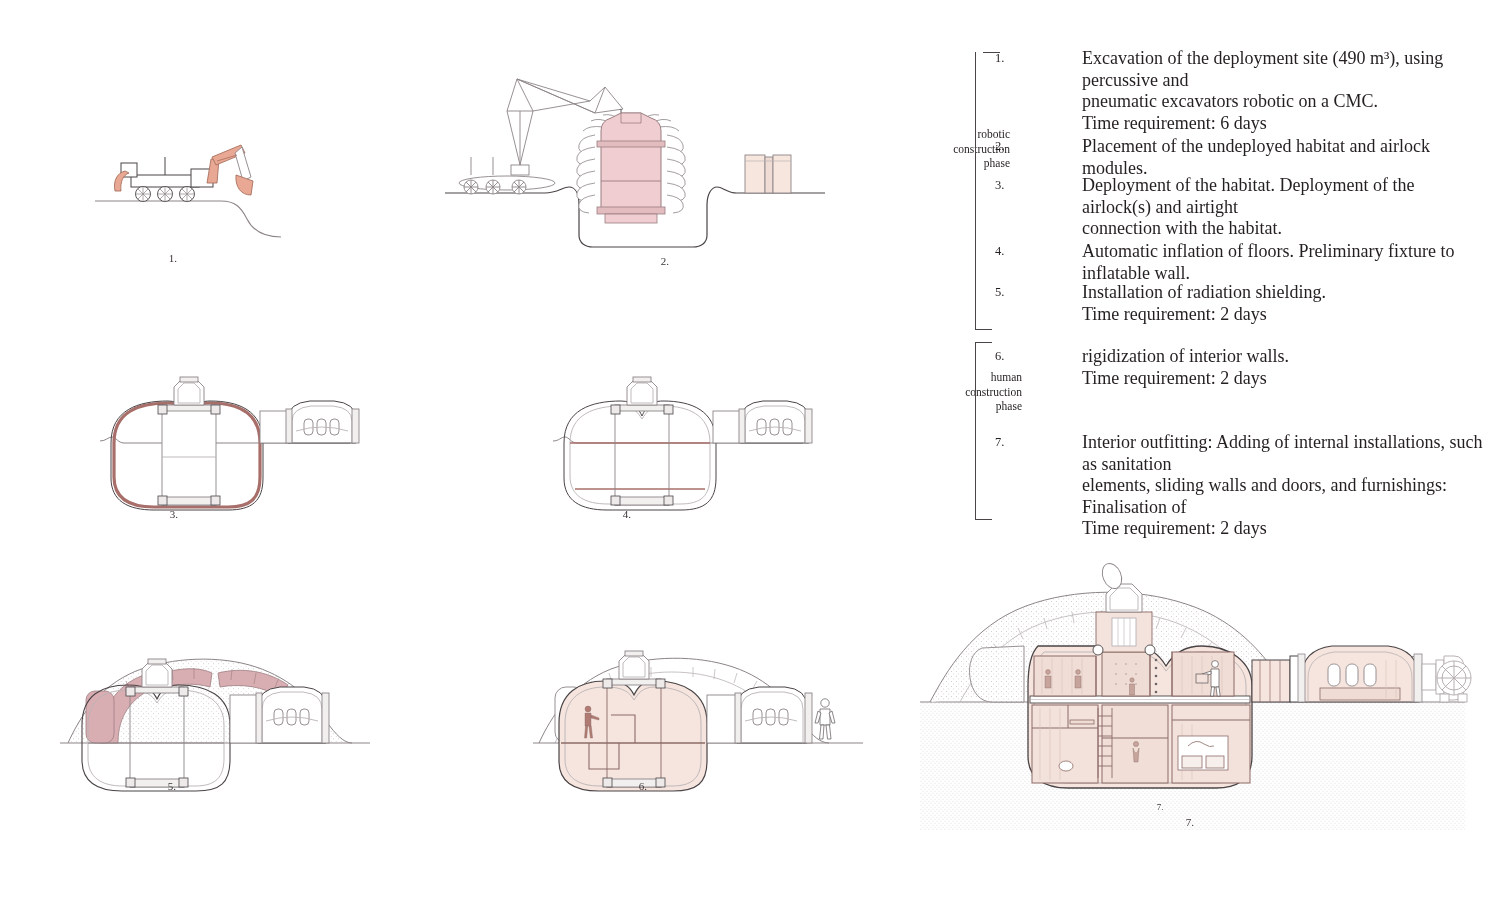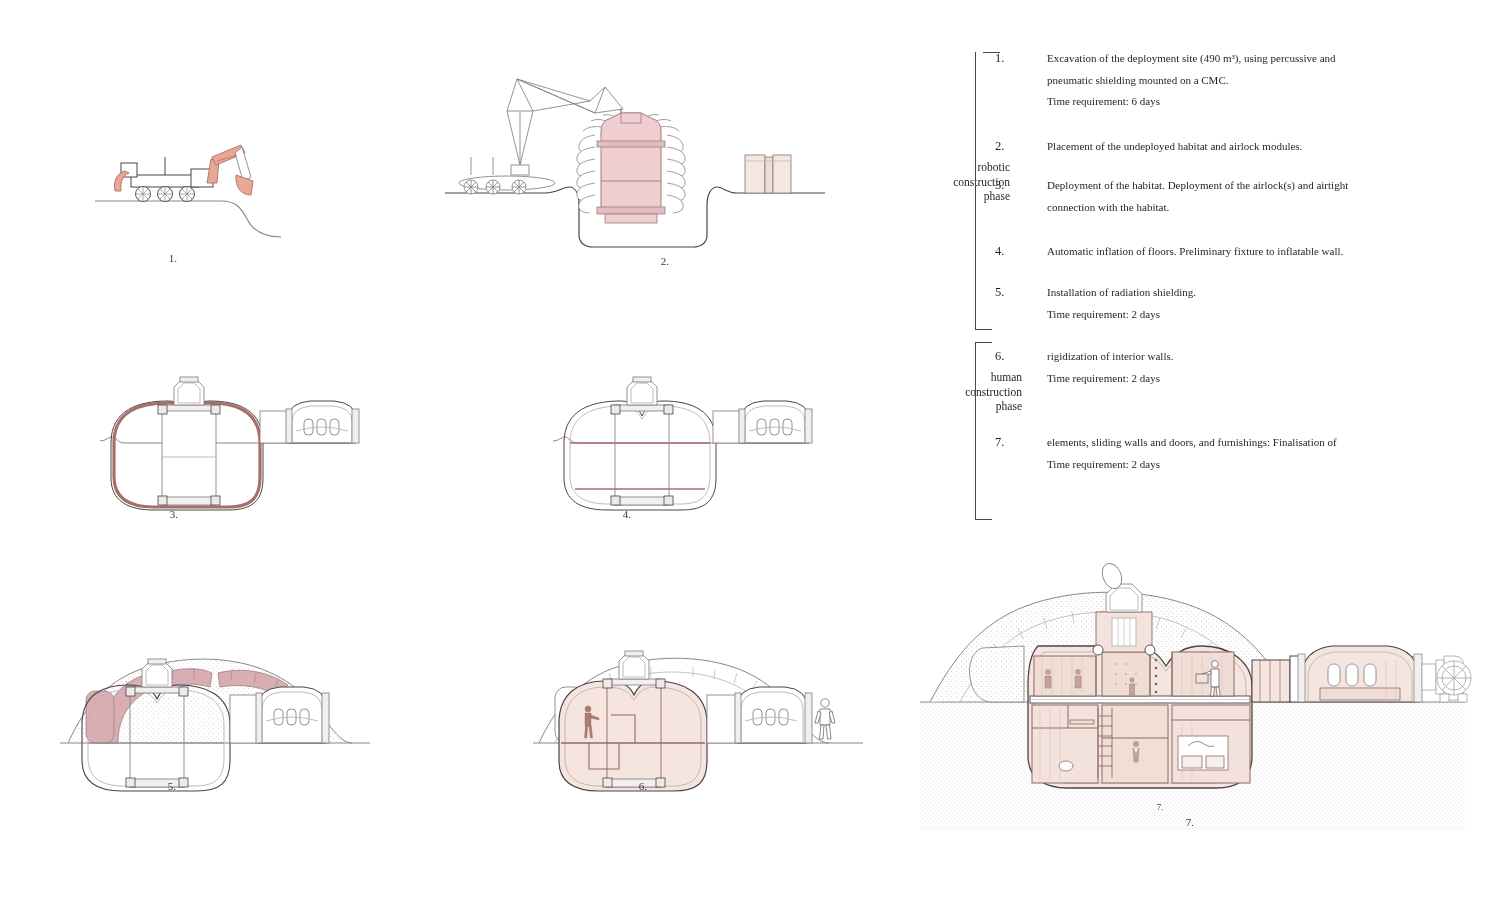--- a/index.html
+++ b/index.html
@@ -45,22 +45,23 @@
   }
   .items{position:absolute;left:95px;top:0;width:490px;}
   .item{position:absolute;display:flex;}
   .item .num{
     width:52px;flex:0 0 52px;
     font-size:12.5px;line-height:21.5px;
     color:#241f20;
   }
   .item .body{
     flex:1 1 auto;
-    font-size:11px;line-height:21.5px;
+    font-size:18px;line-height:21.5px;
     color:#241f20;
+    margin-left:35px;
   }
   .item .body p{margin:0;}
   .tick{position:absolute;background:#4a4446;height:1px;width:17px;}
 </style>
 </head>
 <body>
 
 <div class="sheet">
 
   <div class="panel" style="left:95px;top:115px;">
@@ -569,21 +570,21 @@
         <rect x="538" y="134" width="9" height="8"></rect>
       </g>
 
       <text x="240" y="250" font-family="Liberation Serif, serif" font-size="9" fill="#3a3436" text-anchor="middle">7.</text>
     </svg>
     <div class="plabel" style="left:240px;top:256px;">7.</div>
   </div>
 
   <div class="legend">
 
-    <div class="phase-label" style="left:0px;top:130px;">
+    <div class="phase-label" style="left:0px;top:97px;">
       <div>robotic</div>
       <div>construction</div>
       <div>phase</div>
     </div>
     <div class="bracket" style="left:75px;top:22px;">
       <i style="left:0;top:0;width:1.2px;height:278px;"></i>
       <i style="left:0;top:277px;width:17px;height:1.2px;"></i>
     </div>
     <div class="tick" style="left:83px;top:22px;"></div>
 
@@ -597,21 +598,21 @@
       <i style="left:0;top:0;width:17px;height:1.2px;"></i>
       <i style="left:0;top:177px;width:17px;height:1.2px;"></i>
     </div>
 
     <div class="items">
 
       <div class="item" style="top:18px;">
         <div class="num">1.</div>
         <div class="body">
           <p>Excavation of the deployment site (490 m³), using percussive and</p>
-          <p>pneumatic shielding mounted on a CMC.</p>
+          <p>pneumatic excavators robotic on a CMC.</p>
           <p>Time requirement: 6 days</p>
         </div>
       </div>
 
       <div class="item" style="top:106px;">
         <div class="num">2.</div>
         <div class="body">
           <p>Placement of the undeployed habitat and airlock modules.</p>
         </div>
       </div>
@@ -643,20 +644,21 @@
         <div class="num">6.</div>
         <div class="body">
           <p>rigidization of interior walls.</p>
           <p>Time requirement: 2 days</p>
         </div>
       </div>
 
       <div class="item" style="top:402px;">
         <div class="num">7.</div>
         <div class="body">
+          <p>Interior outfitting: Adding of internal installations, such as sanitation</p>
           <p>elements, sliding walls and doors,  and furnishings: Finalisation of</p>
           <p>Time requirement: 2 days</p>
         </div>
       </div>
 
     </div>
   </div>
 
 </div>
 

